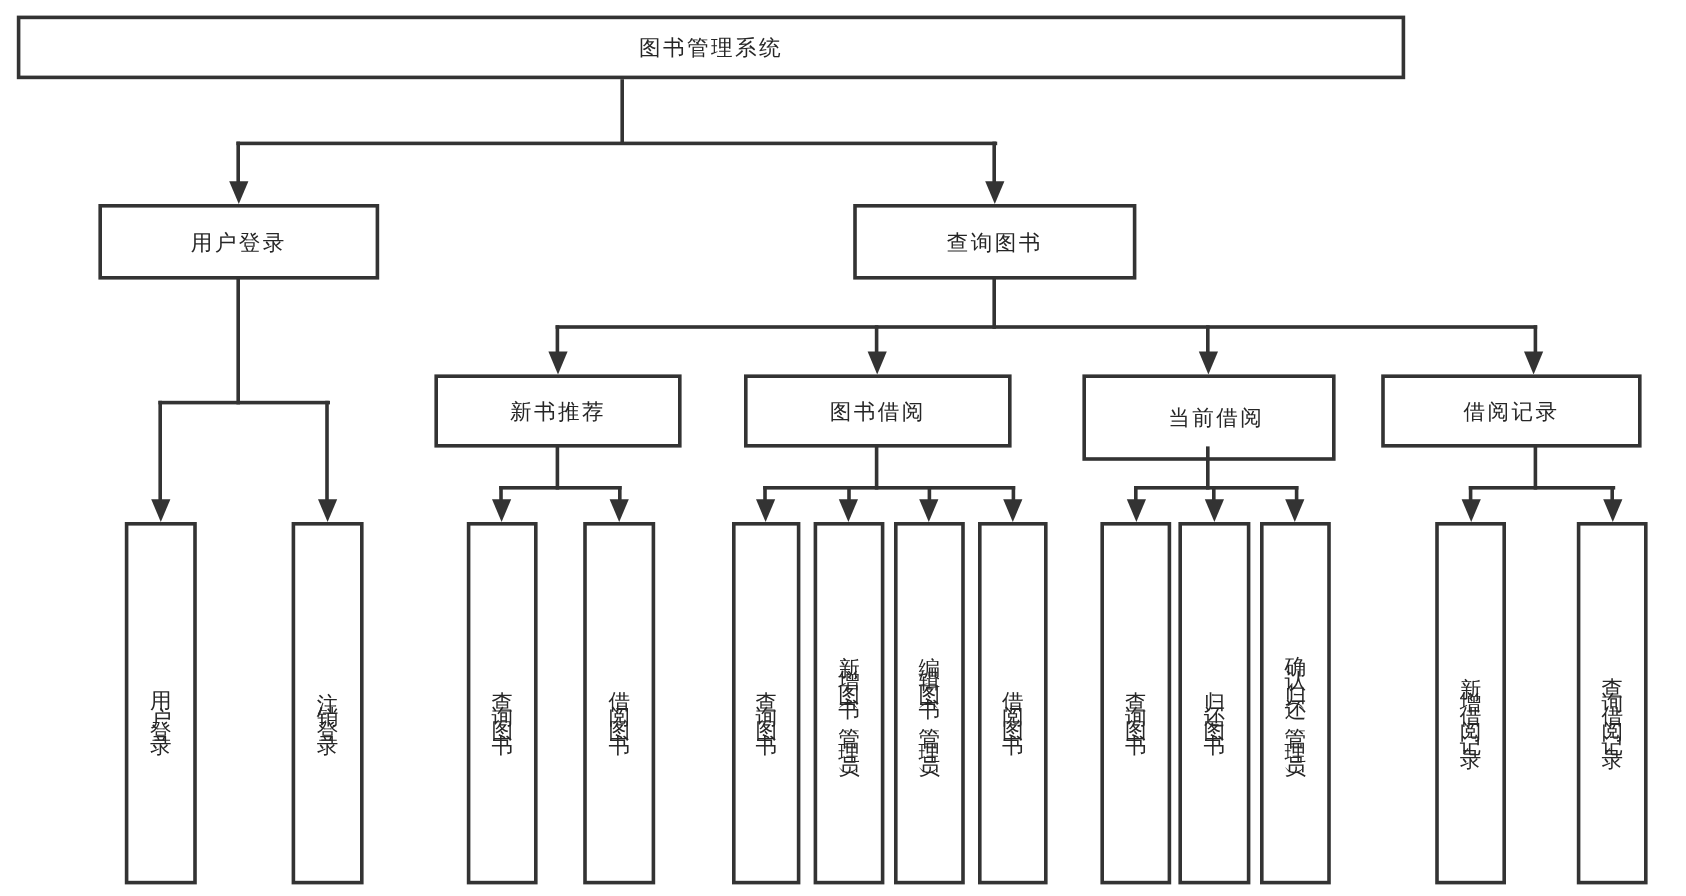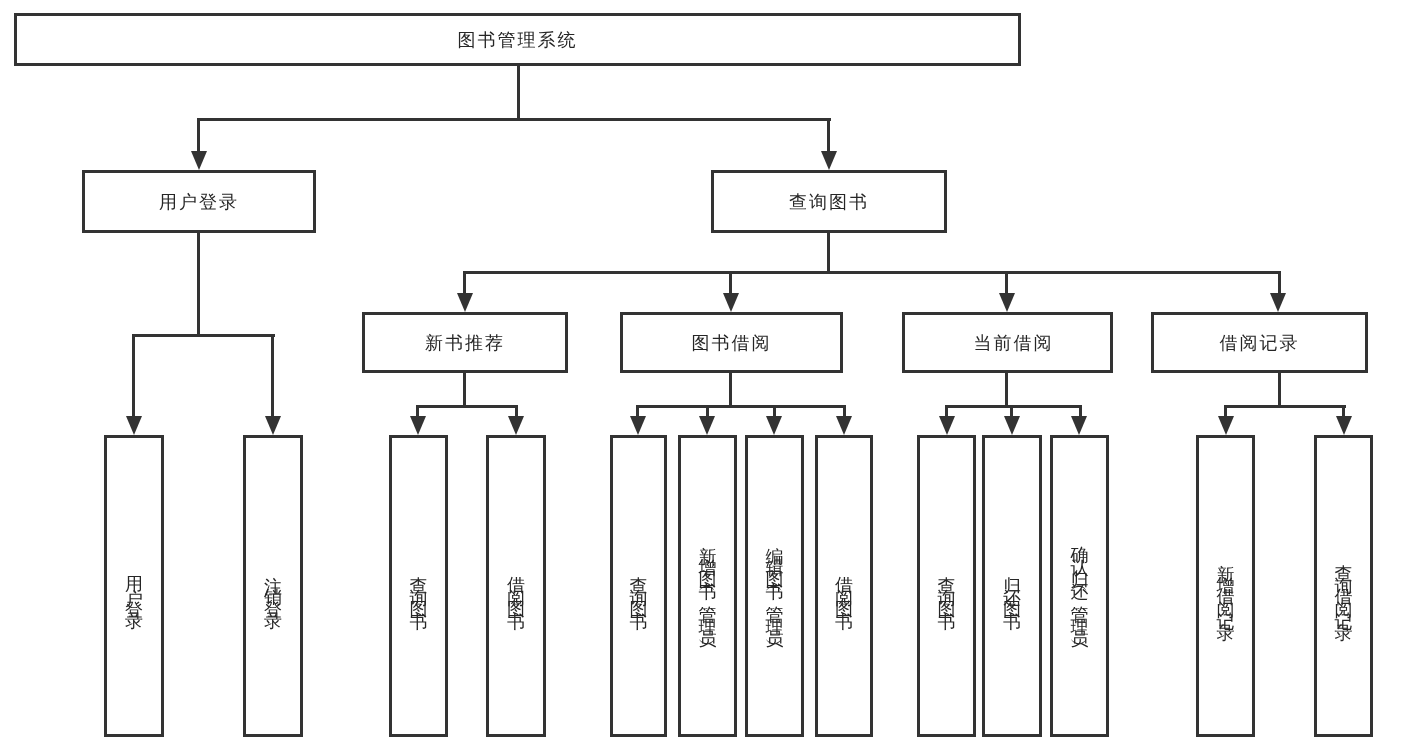--- a/index.html
+++ b/index.html
@@ -19,26 +19,26 @@
     writing-mode:vertical-rl;text-orientation:mixed;
     font-size:18px;letter-spacing:12px;line-height:1;
   }
   .line{position:absolute;background:#333333;}
   .arrow{
     position:absolute;width:0;height:0;
     border-left:8px solid transparent;border-right:8px solid transparent;
     border-top:19px solid #333333;
   }
   
-  #root{left:14px;top:13px;width:1007px;height:53px;}
+  #root{left:14px;top:13px;width:1157px;height:53px;}
   #n-user-login{left:82px;top:170px;width:234px;height:63px;}
   #n-book-mgmt{left:711px;top:170px;width:236px;height:63px;}
   #n-new-book-rec{left:362px;top:312px;width:206px;height:61px;}
   #n-book-borrow{left:620px;top:312px;width:223px;height:61px;}
-  #n-current-borrow{left:902px;top:312px;width:211px;height:61px;padding-left:12px;}
+  #n-current-borrow{left:902px;top:312px;width:211px;height:72px;padding-left:12px;}
   #n-borrow-records{left:1151px;top:312px;width:217px;height:61px;}
   .leaf{top:435px;height:302px;}
   #l-user-login{left:104px;width:60px;}
   #l-logout{left:243px;width:60px;}
   #l-nbr-query{left:389px;width:59px;}
   #l-nbr-borrow{left:486px;width:60px;}
   #l-bb-query{left:610px;width:57px;}
   #l-bb-add{left:678px;width:59px;}
   #l-bb-edit{left:745px;width:59px;}
   #l-bb-borrow{left:815px;width:58px;}

